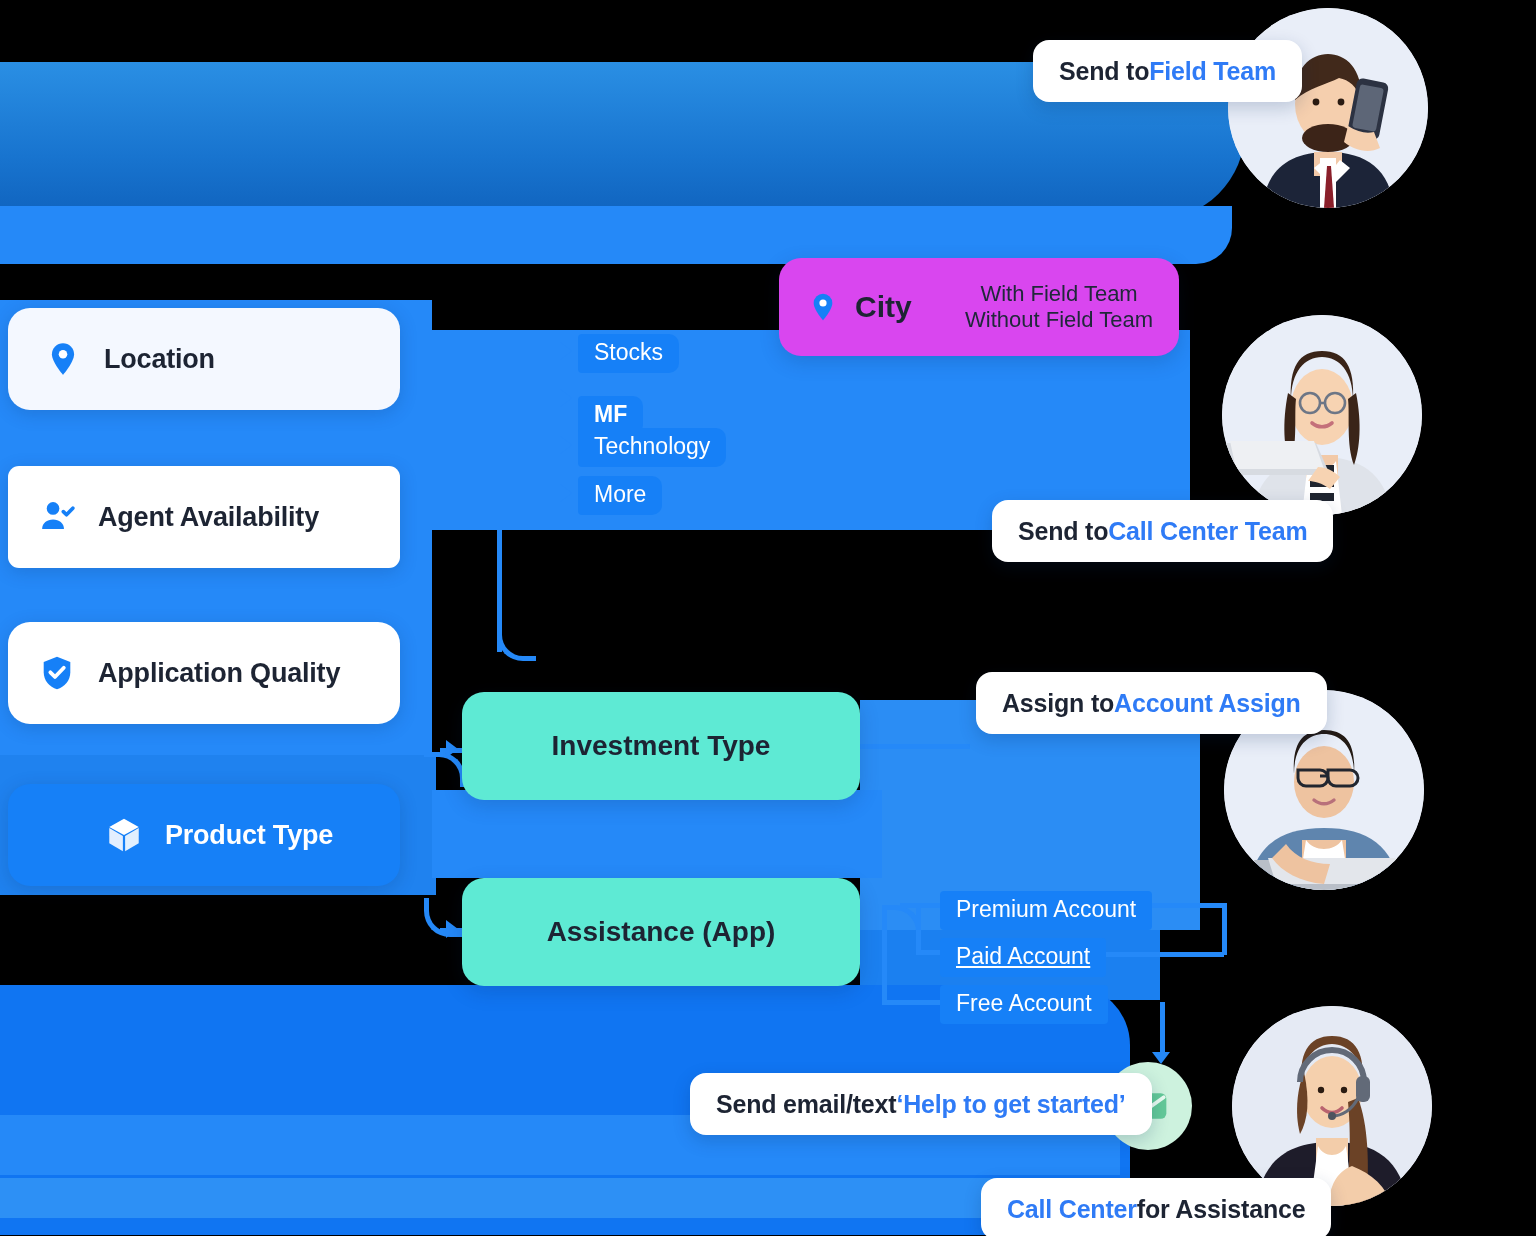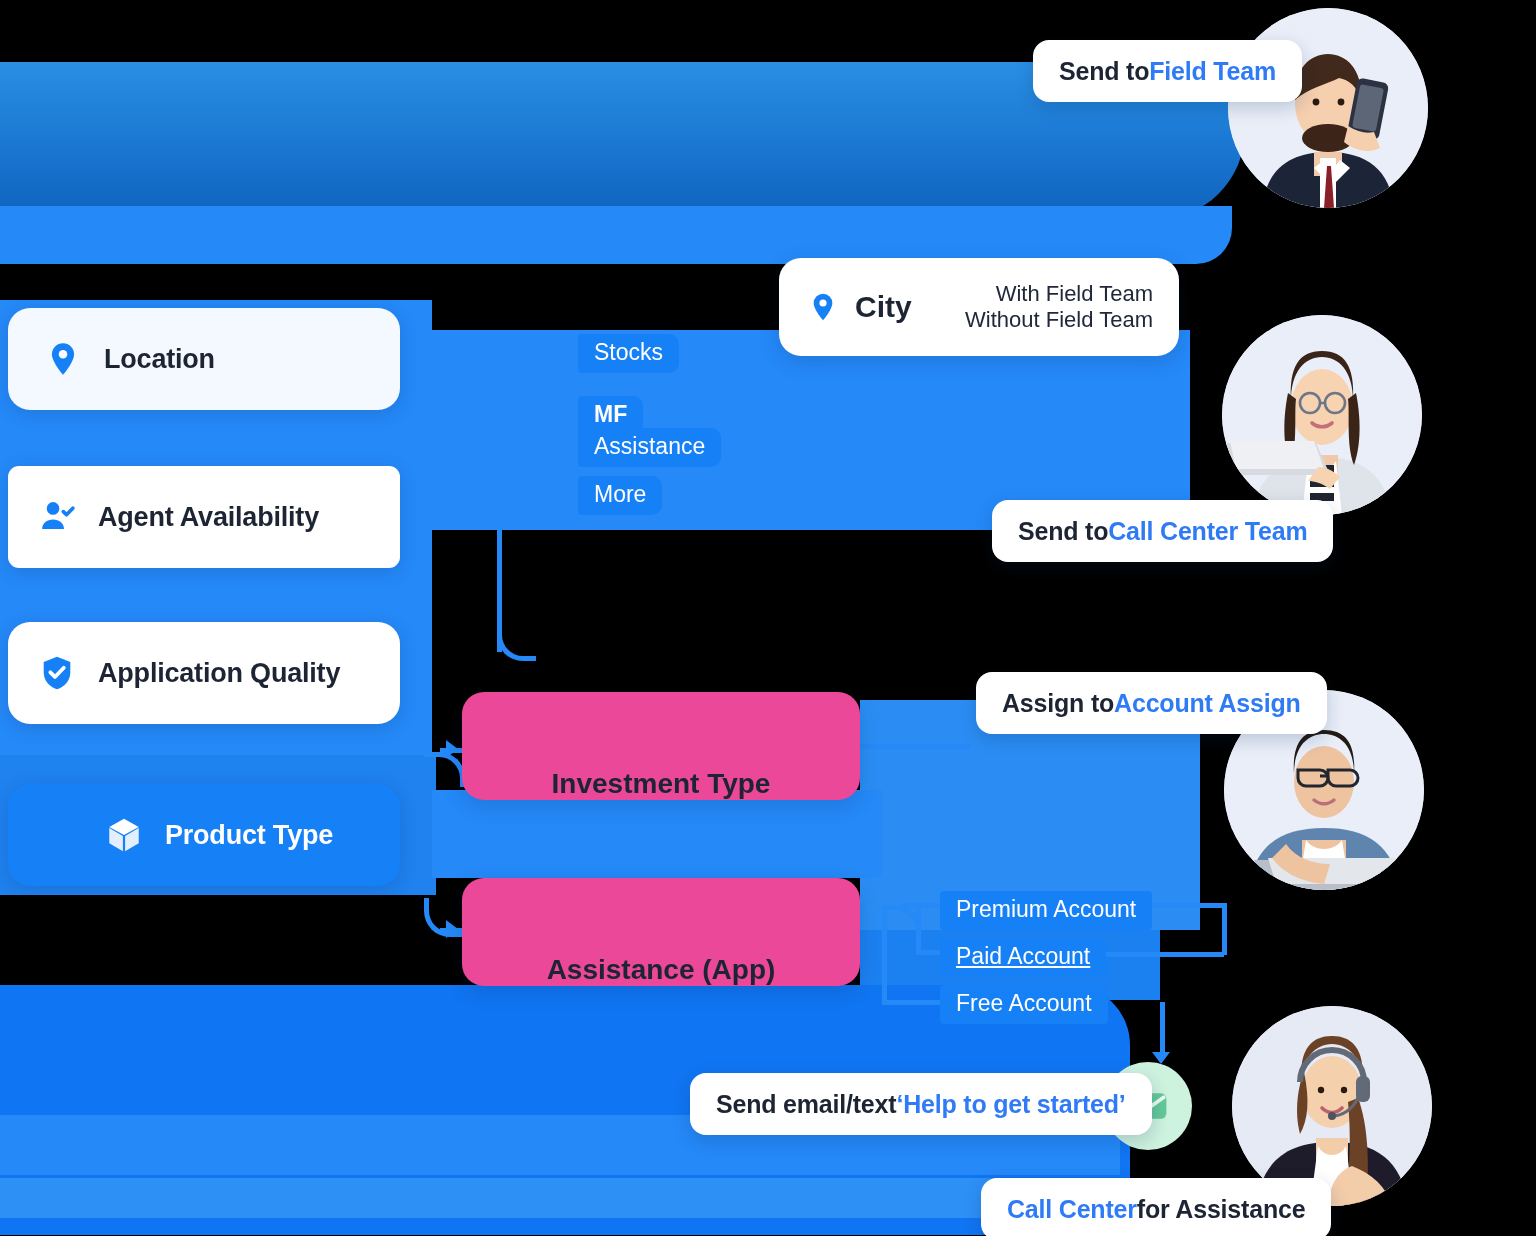--- a/index.html
+++ b/index.html
@@ -85,33 +85,33 @@
   }
   .crit.light{background:#f4f8ff;padding-left:36px;}
   .crit.white{background:#ffffff;}
   .crit.blue{background:#1680f7;justify-content:center;}
   .crit-label{font-size:27px;font-weight:700;color:#1d2433;letter-spacing:-.2px;}
   .crit.blue .crit-label{color:#ffffff;}
   .crit-icon{width:38px;height:38px;flex:0 0 38px;display:block;}
 
   
   .city-card{
-    position:absolute;left:779px;top:258px;width:400px;height:98px;background:#ffffff;
+    position:absolute;left:779px;top:258px;width:400px;height:98px;background:#d946ef;
     border-radius:22px;display:flex;align-items:center;padding:0 26px 0 28px;
     box-sizing:border-box;box-shadow:0 6px 20px rgba(10,40,90,.18);
   }
   .city-left{display:flex;align-items:center;gap:16px;}
   .city-title{font-size:30px;font-weight:700;color:#1d2433;}
-  .city-opts{margin-left:auto;text-align:right;display:flex;flex-direction:column;}
+  .city-opts{margin-left:auto;text-align:center;display:flex;flex-direction:column;}
   .city-opt{font-size:22px;color:#20283a;white-space:nowrap;}
 
   
   .node{
-    position:absolute;width:398px;height:108px;background:#ec4899;border-radius:22px;
-    display:flex;align-items:flex-end;justify-content:center;
+    position:absolute;width:398px;height:108px;background:#5eead4;border-radius:22px;
+    display:flex;align-items:center;justify-content:center;
     box-shadow:0 6px 20px rgba(10,40,90,.18);
   }
   .node-label{font-size:28px;font-weight:700;color:#1d2433;}
 
   
   .pill{
     position:absolute;background:#1680f7;color:#fff;font-size:23px;font-weight:500;
     padding:5px 16px 7px 16px;border-radius:4px;white-space:nowrap;
   }
   .pill.r{border-radius:4px 10px 10px 4px;}
@@ -221,21 +221,21 @@
     <svg class="crit-icon" viewBox="0 0 24 24">
       <path fill="#ffffff" d="M12 1.8l9.3 5.1L12 12 2.7 6.9z"></path>
       <path fill="#e3efff" d="M2.7 7.6L11.3 12.6v9.6L2.7 17.2z"></path>
       <path fill="#ffffff" d="M21.3 7.6L12.7 12.6v9.6l8.6-5z" opacity=".88"></path>
     </svg>
     <span class="crit-label">Product Type</span>
   </div>
 
   <div class="pill r" style="left:578px;top:334px;">Stocks</div>
   <div class="pill r" style="left:578px;top:396px;font-weight:bold;">MF</div>
-  <div class="pill r" style="left:578px;top:428px;">Assistance</div>
+  <div class="pill r" style="left:578px;top:428px;">Technology</div>
   <div class="pill r" style="left:578px;top:476px;">More</div>
 
   <div class="city-card">
     <div class="city-left">
       <svg style="width:32px;height:40px" viewBox="0 0 24 24">
         <path fill="#1680f7" d="M12 2a7 7 0 0 0-7 7c0 5 7 13 7 13s7-8 7-13a7 7 0 0 0-7-7z"></path>
         <circle cx="12" cy="9" r="2.7" fill="#ffffff"></circle>
       </svg>
       <span class="city-title">City</span>
     </div>

